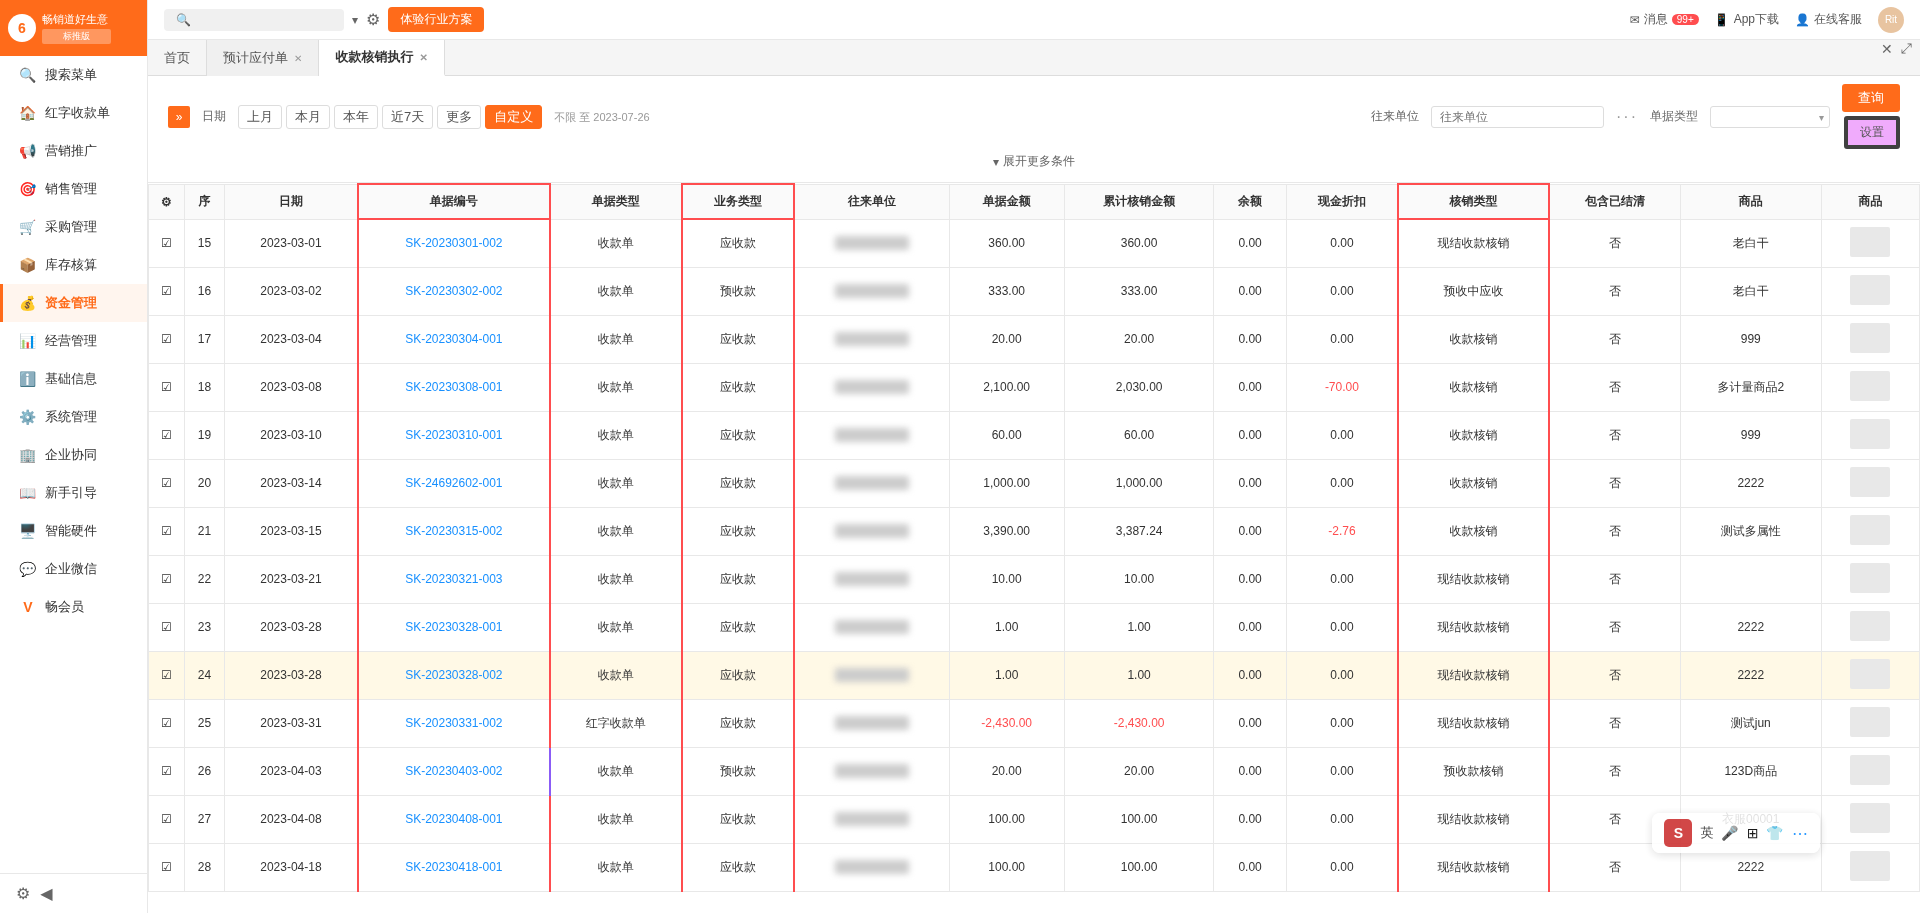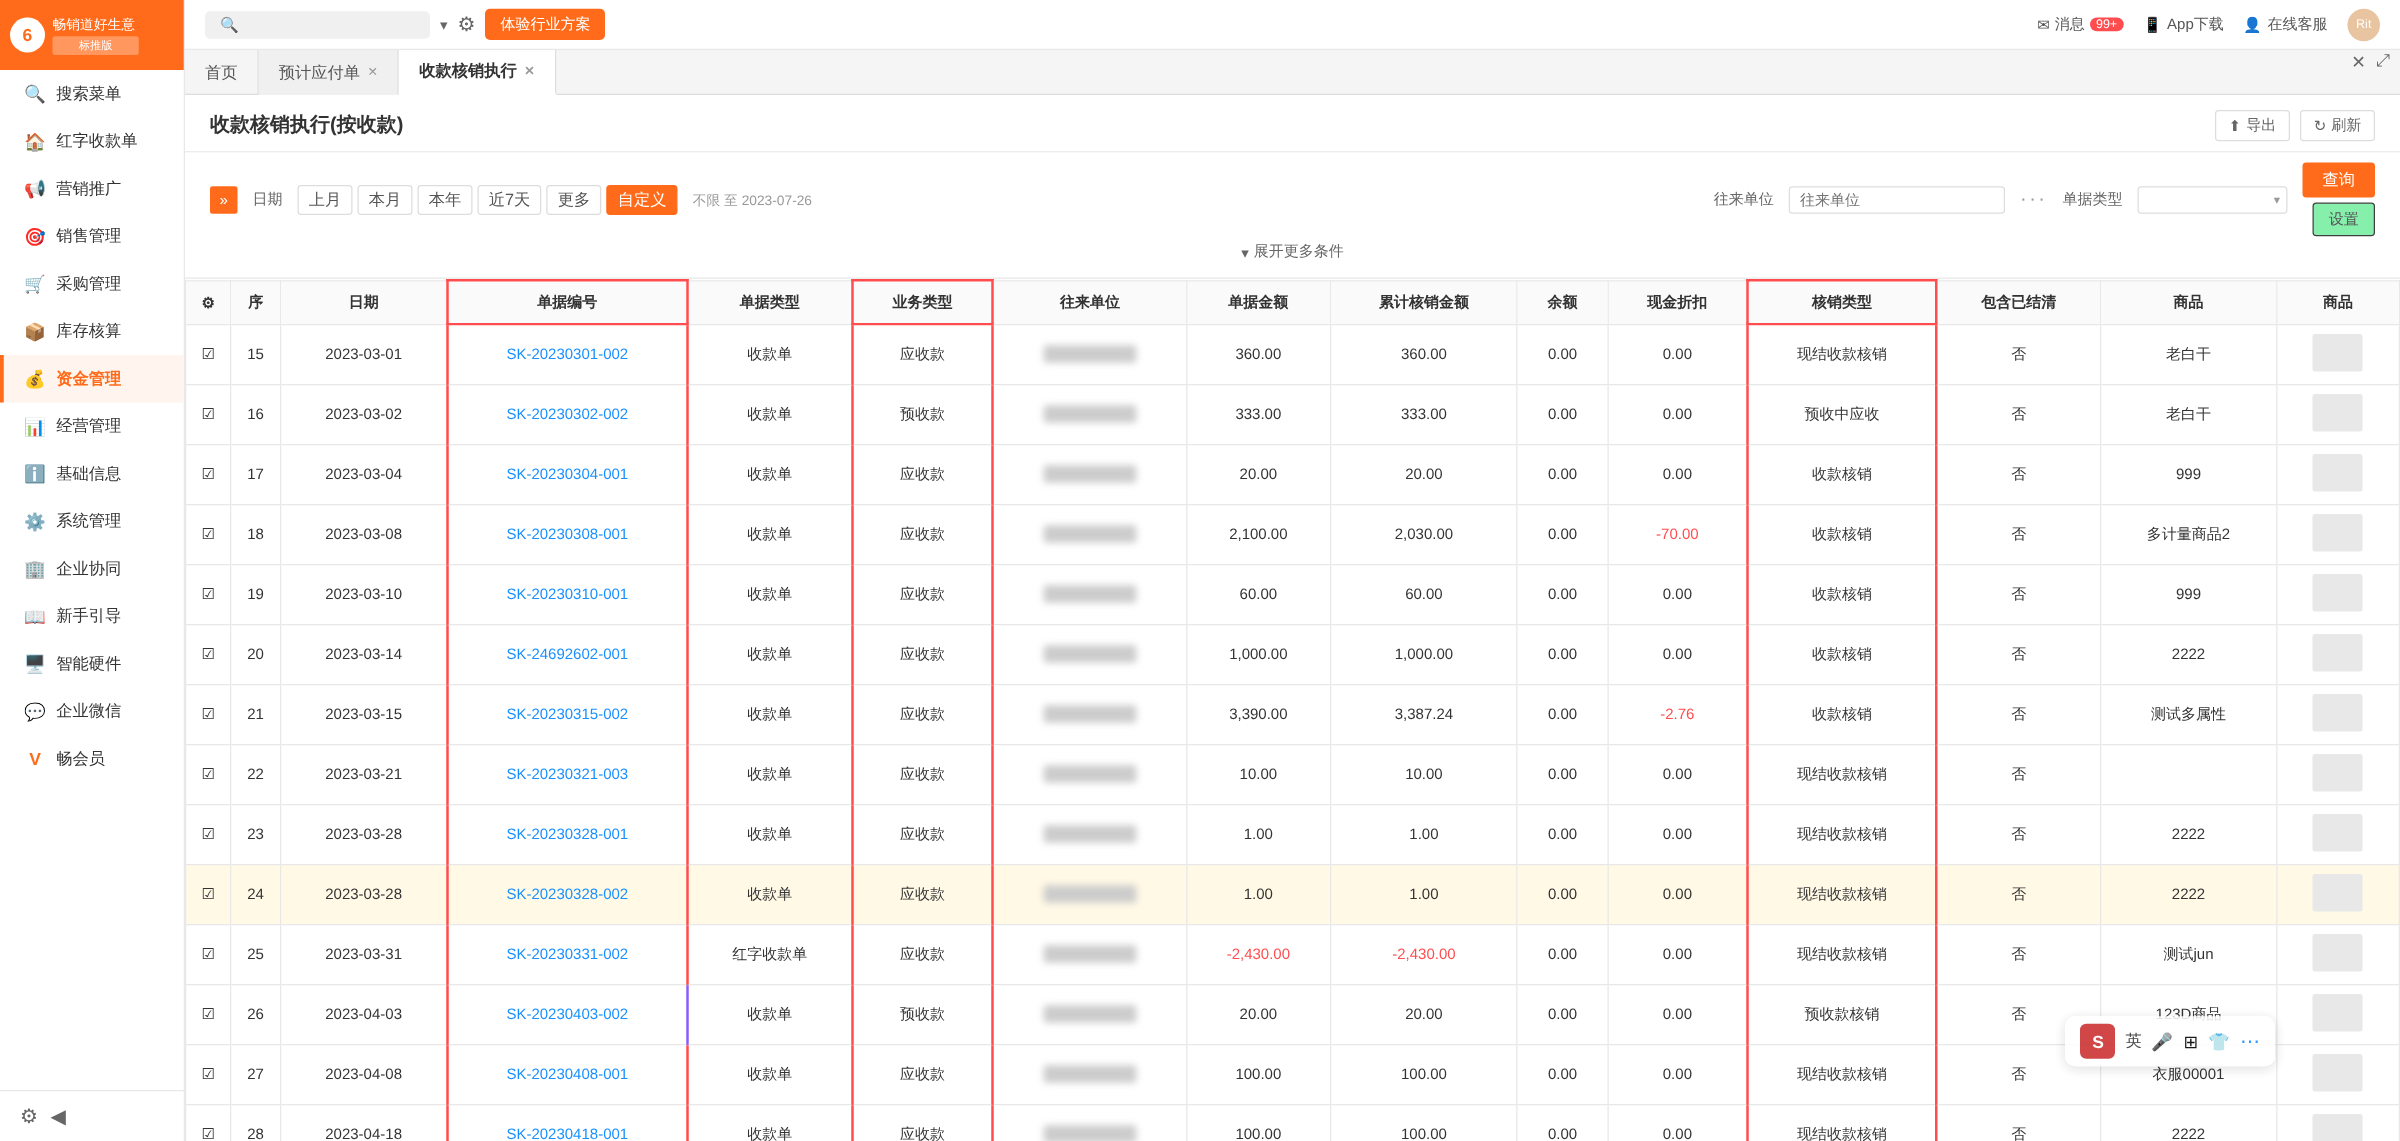--- a/index.html
+++ b/index.html
@@ -52,21 +52,21 @@
     .filter-label { color: #666; white-space: nowrap; }
     .filter-date-btns { display: flex; gap: 4px; }
     .filter-date-btn { padding: 2px 8px; border: 1px solid #ddd; background: #fff; border-radius: 3px; font-size: 13px; cursor: pointer; color: #555; }
     .filter-date-btn.custom { background: #ff6b1a; color: #fff; border-color: #ff6b1a; }
     .filter-input { border: 1px solid #ddd; border-radius: 3px; padding: 3px 8px; font-size: 12px; min-width: 140px; color: #999; }
     .filter-dots { color: #999; font-size: 16px; letter-spacing: 2px; }
     .filter-select { border: 1px solid #ddd; border-radius: 3px; padding: 3px 24px 3px 8px; font-size: 12px; min-width: 120px; color: #555; background: #fff; appearance: none; }
     .filter-select-wrap { position: relative; }
     .filter-select-wrap::after { content: '▾'; position: absolute; right: 6px; top: 50%; transform: translateY(-50%); color: #999; pointer-events: none; font-size: 10px; }
     .btn-query { background: #ff6b1a; color: #fff; border: none; border-radius: 3px; padding: 5px 16px; font-size: 13px; cursor: pointer; }
-    .btn-settings { background: #86efac; color: #555; border: 1px solid #404040; border-radius: 3px; padding: 4px 12px; font-size: 12px; cursor: pointer; }
+    .btn-settings { background: #f0abfc; color: #555; border: 4px solid #404040; border-radius: 3px; padding: 4px 12px; font-size: 12px; cursor: pointer; }
     .filter-more-row { display: flex; align-items: center; justify-content: center; padding: 4px 0; }
     .btn-expand-more { color: #666; font-size: 12px; cursor: pointer; border: none; background: none; display: flex; align-items: center; gap: 4px; }
 
     
     .table-container { flex: 1; overflow: auto; background: #fff; padding: 0; position: relative; }
     table { width: 100%; border-collapse: collapse; font-size: 12px; }
     thead th { background: #fafafa; border: 1px solid #e8e8e8; padding: 8px 10px; text-align: center; color: #333; font-weight: 600; white-space: nowrap; position: sticky; top: 0; z-index: 1; }
     tbody td { border: 1px solid #e8e8e8; padding: 7px 10px; text-align: center; color: #333; white-space: nowrap; }
     .col-serial { width: 40px; }
     .col-settings { width: 36px; }
@@ -210,35 +210,20 @@
       <span class="tab-close">✕</span>
     </div>
     <div class="tabbar-actions">
       <span>✕</span>
       <span>⤢</span>
     </div>
   </div>
 
   <div class="content-area">
 
-    <div class="page-header">
-      <div class="page-title-row">
-        <h2 class="page-title">收款核销执行(按收款)</h2>
-        <div class="page-actions">
-          <button class="btn-export">
-            <span>⬆</span>
-            <span>导出</span>
-          </button>
-          <button class="btn-refresh">
-            <span>↻</span>
-            <span>刷新</span>
-          </button>
-        </div>
-      </div>
-    </div>
 
     <div class="filter-bar">
       <div class="filter-row">
         <button class="filter-expand-btn">»</button>
         <span class="filter-label">日期</span>
         <div class="filter-date-btns">
           <button class="filter-date-btn">上月</button>
           <button class="filter-date-btn">本月</button>
           <button class="filter-date-btn">本年</button>
           <button class="filter-date-btn">近7天</button>

